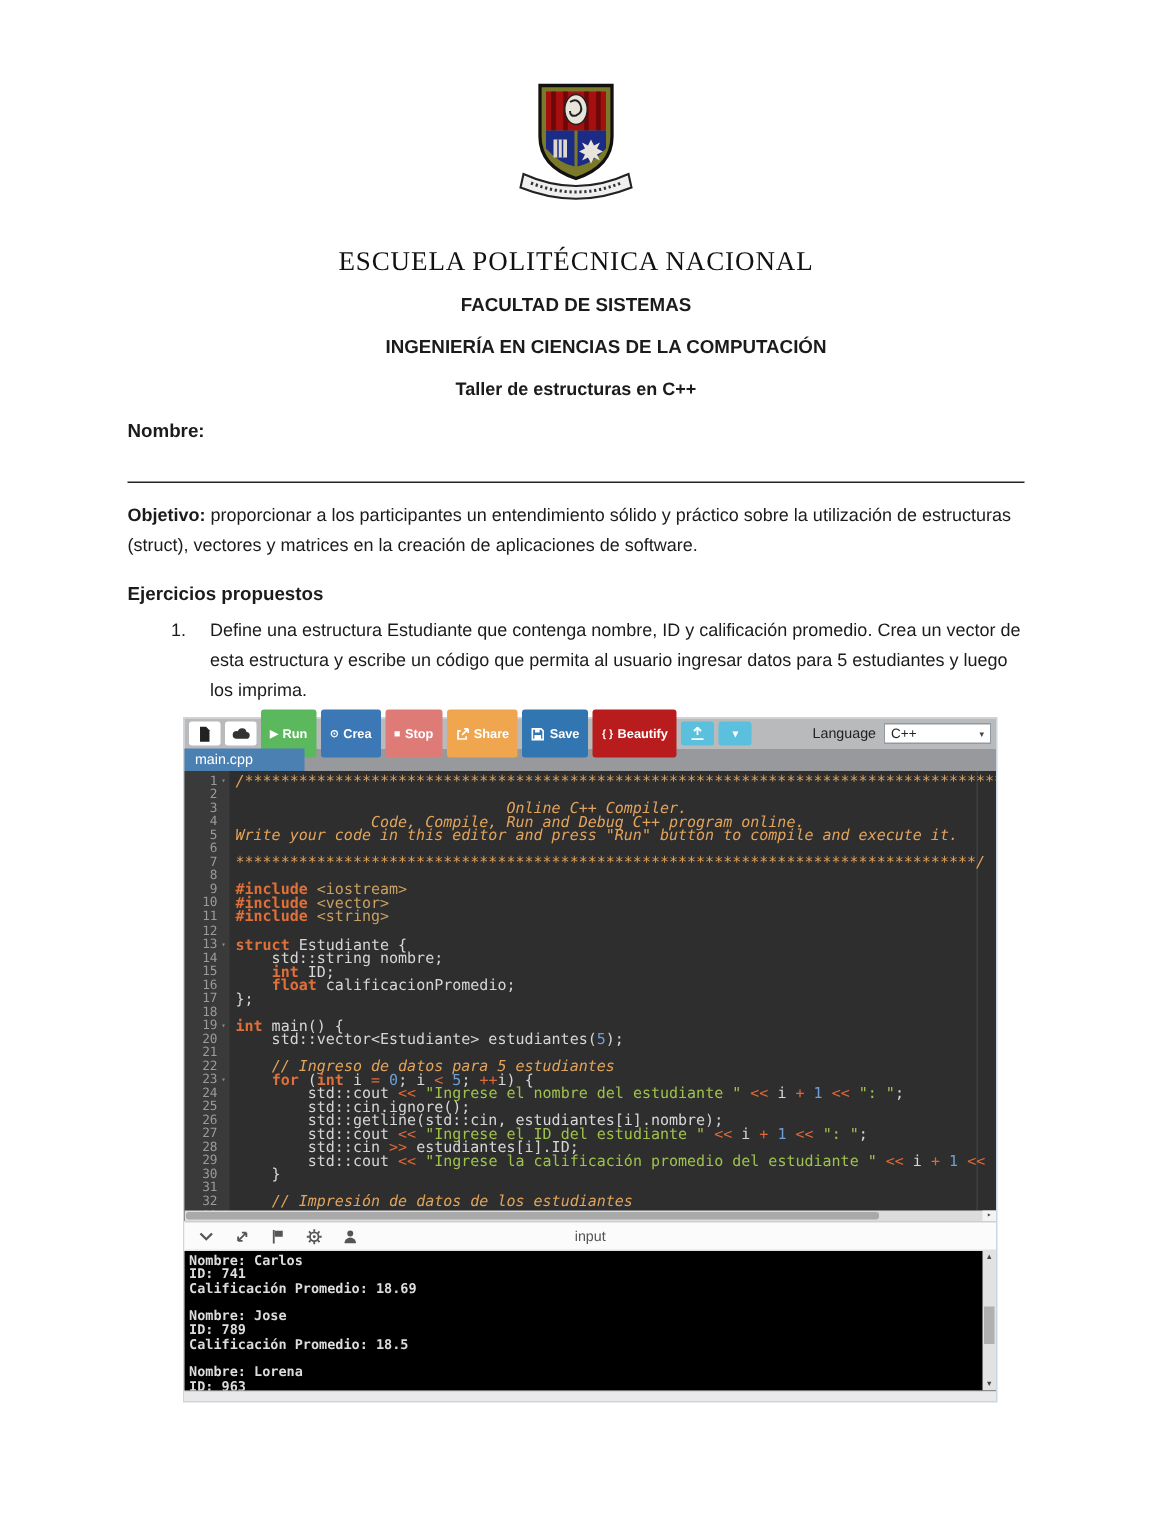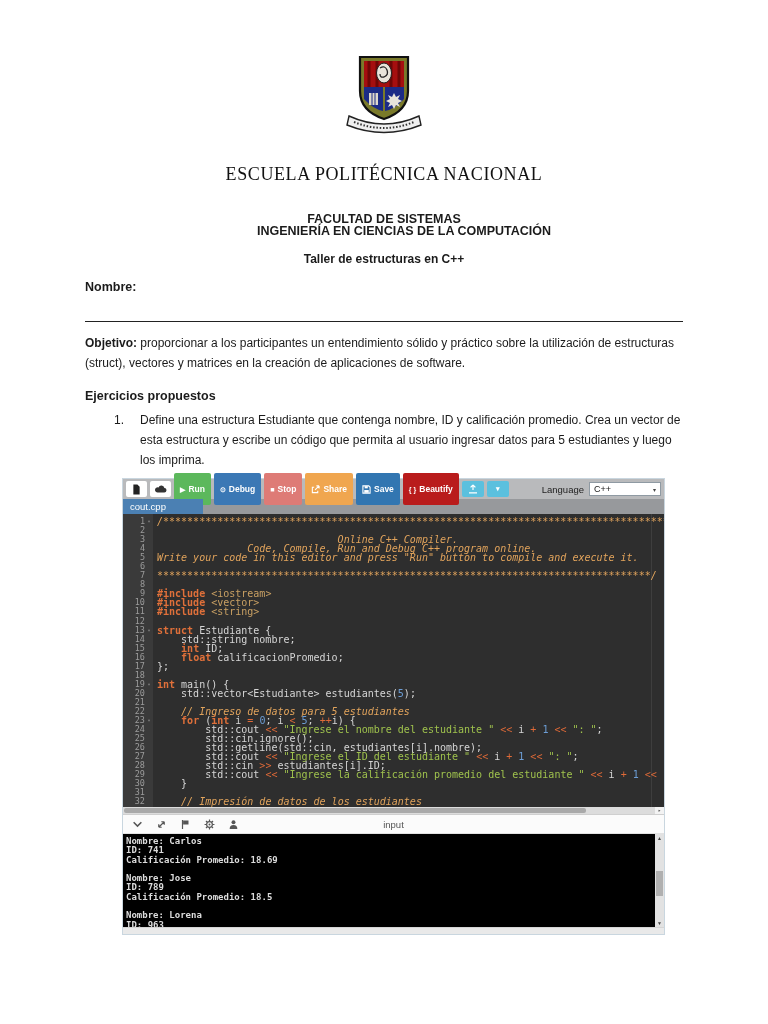--- a/index.html
+++ b/index.html
@@ -4,21 +4,21 @@
 <style>
   * { box-sizing: border-box; margin: 0; padding: 0; }
   html,body { background:#fff; }
   .page { position:relative; width:768px; height:1024px; background:#fff;
           font-family:"Liberation Sans", sans-serif; color:#1b1b1b; overflow:hidden; }
 
   
   .logo { position:absolute; left:339px; top:52px; width:90px; height:86px; }
   .h-center { position:absolute; left:0; width:768px; text-align:center; }
   .h-univ { top:164px; font-family:"Liberation Serif", serif; font-size:18px; letter-spacing:.6px; color:#111; }
-  .h-fac  { top:212px; font-size:12.5px; font-weight:bold;text-align:center; }
+  .h-fac  { top:196px; font-size:12.5px; font-weight:bold;text-align:center; }
   .h-prog { top:224px; font-size:12.5px; font-weight:bold;margin-left:20px; }
   .h-title{ top:252px; font-size:12px;  font-weight:bold; }
   .nombre { position:absolute; left:85px; top:280px; font-size:12.5px; font-weight:bold; }
   .rule   { position:absolute; left:85px; top:321px; width:598px; border-top:1.5px solid #222; }
   .objective { position:absolute; left:85px; top:333px; width:602px; font-size:12px; line-height:20px; }
   .objective b { font-weight:bold; }
   .h-ej  { position:absolute; left:85px; top:389px; font-size:12.5px; font-weight:bold; }
   .item  { position:absolute; left:114px; top:410px; width:572px; display:flex; font-size:12px; line-height:20px; }
   .item .num { width:26px; flex:none; }
 
@@ -131,21 +131,21 @@
         <svg width="12" height="8" viewBox="0 0 12 8">
             <path d="M3 7.5 a2.6 2.6 0 1 1 .5 -5 A3.1 3.1 0 0 1 9.4 3 A2.1 2.1 0 0 1 9 7.5 z" fill="#333"></path>
           </svg>
       </button>
       <button class="btn btn-run">
         <span class="bicon">▶</span>
         <span>Run</span>
       </button>
       <button class="btn btn-debug">
         <span class="bicon">⊙</span>
-        <span>Debug</span>
+        <span>Crea</span>
       </button>
       <button class="btn btn-stop">
         <span class="bicon">■</span>
         <span>Stop</span>
       </button>
       <button class="btn btn-share">
         <svg width="9" height="9" viewBox="0 0 10 10" stroke="#fff" fill="none" stroke-width="1.2">
             <path d="M3.5 2.5 H1.5 V8.5 H7.5 V6.5"></path>
             <path d="M4.5 5.5 L9 1 M9 1 H6 M9 1 V4"></path>
           </svg>
@@ -174,21 +174,21 @@
       <div class="lang">
         <span>Language</span>
         <div class="select">
           <span>C++</span>
           <span class="caret">▾</span>
         </div>
       </div>
     </div>
 
     <div class="tabs">
-      <div class="tab">cout.cpp</div>
+      <div class="tab">main.cpp</div>
     </div>
 
     <div class="editor">
       <div class="gutter">
           <div class="gline">
             <span class="lnum">1</span>
             <span class="fold">▾</span>
           </div>
           <div class="gline">
             <span class="lnum">2</span>

